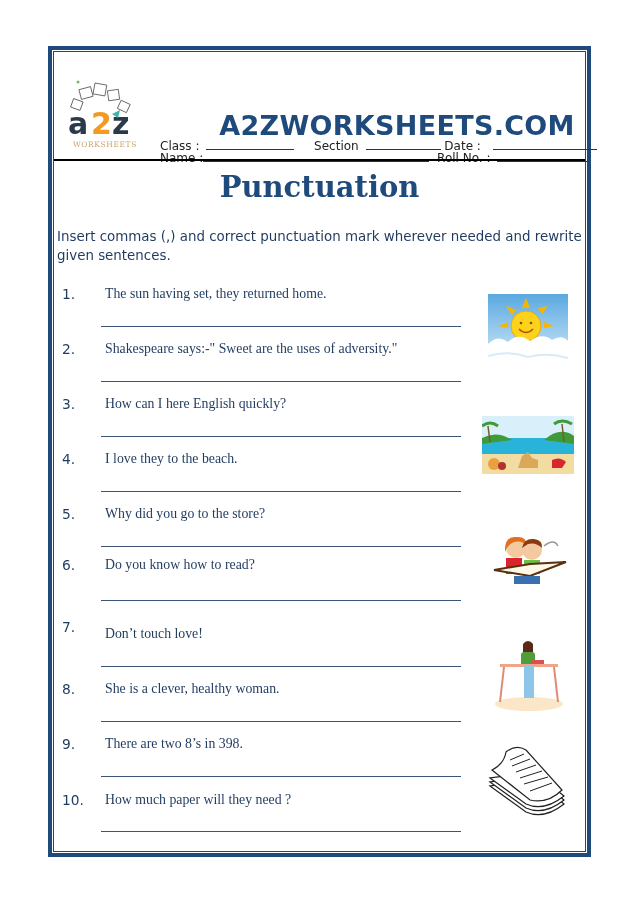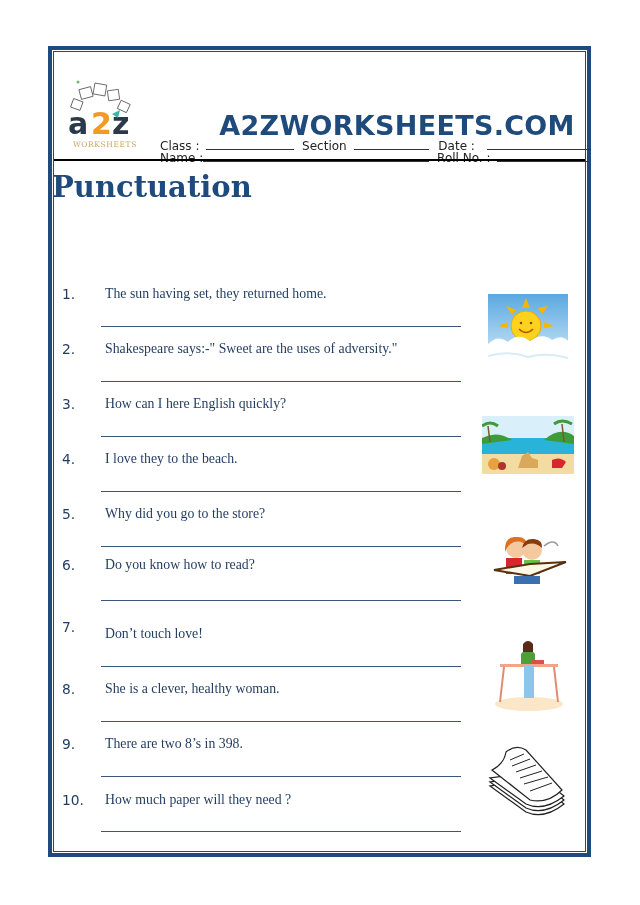--- a/index.html
+++ b/index.html
@@ -17,21 +17,21 @@
 
   .logo { position: absolute; left: 12px; top: 30px; width: 82px; height: 72px; }
 
   .form-row { position: absolute; left: 108px; font-size: 12px; color: #222;
               font-family: "DejaVu Sans", sans-serif; white-space: nowrap; }
   .form-row .fl { display: inline-block; vertical-align: baseline; }
   .blank { display: inline-block; border-bottom: 1px solid #333; height: 11px; vertical-align: baseline; }
 
   .divider { position: absolute; left: 2px; right: 2px; top: 109px; height: 2px; background: #000; }
 
-  .title { position: absolute; left: 0; right: 0; top: 120px; text-align: left;
+  .title { position: absolute; left: 0; right: 0; top: 120px; text-align: center;
            font-family: "DejaVu Serif", "Liberation Serif", serif; font-weight: bold;
            font-size: 29px; color: #1f4a7c; }
 
   .instructions { position: absolute; left: 5px; top: 177px; width: 528px;
                   font-size: 13.4px; line-height: 19px; color: #1f3a5f; }
 
   .q { position: absolute; left: 10px; width: 400px; font-size: 13.8px; color: #1f3a5f; }
   .q .num { position: absolute; left: 0; width: 30px; }
   .q .txt { position: absolute; left: 43px; white-space: nowrap; font-family: Liberation Serif, serif; }
   .ans { position: absolute; left: 49px; width: 360px; height: 0; border-bottom: 1px solid #3a5578; }
@@ -65,30 +65,31 @@
   <div class="brand">A2ZWORKSHEETS.COM</div>
 
   <div class="form-row" style="top:65px;">
     <span class="fl">Name :</span><span class="blank" style="width:226px;"></span>
     <span class="fl" style="margin-left:4px;margin-top:36px;">Roll No. :</span>
     <span class="blank" style="width:92px;margin-left:3px;"></span>
   </div>
   <div class="form-row" style="top:88px;">
     <span class="fl">Class :</span>
     <span class="blank" style="width:88px;margin-left:3px;"></span>
-    <span class="fl" style="margin-left:4px;">Section</span>
+    <span class="fl" style="margin-left:16px;">Section</span>
     <span class="blank" style="width:75px;margin-left:3px;"></span>
-    <span class="fl" style="margin-left:6px;">Date :</span>
+    <span class="fl" style="">Date :</span>
     <span class="blank" style="width:104px;margin-left:8px;"></span>
   </div>
 
   <div class="divider"></div>
 
   <div class="title">Punctuation</div>
 
+  <div class="instructions">Insert commas (,) and correct punctuation mark wherever needed and rewrite given sentences.</div>
 
   <div class="q" style="top:236px;">
     <span class="num">1.</span>
     <span class="txt">The sun having set, they returned home.</span>
   </div>
   <div class="ans" style="top:276px;"></div>
 
   <div class="q" style="top:291px;">
     <span class="num">2.</span>
     <span class="txt">Shakespeare says:-" Sweet are the uses of adversity."</span>

